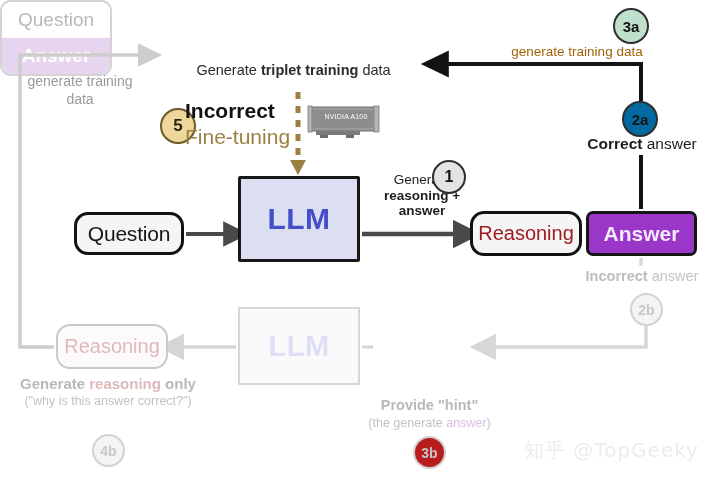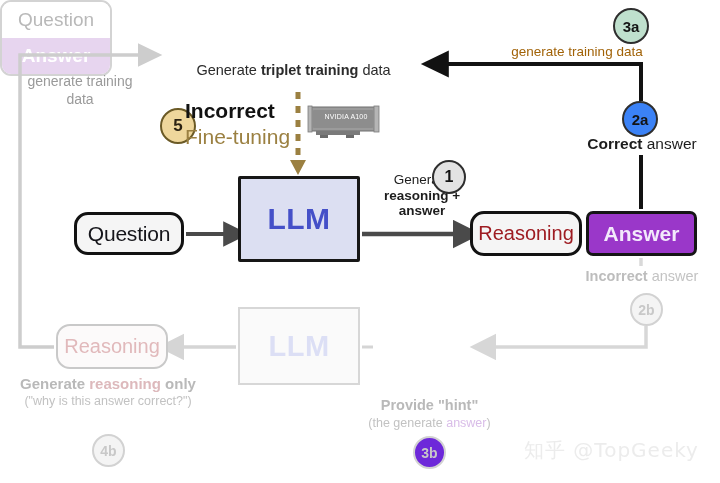--- a/index.html
+++ b/index.html
@@ -122,25 +122,25 @@
   }
   #lbl-incorrect b{font-weight:bold;color:#bdbdbd;}
 
   
   .badge{
     position:absolute;border-radius:50%;
     display:flex;align-items:center;justify-content:center;
     font-weight:bold;box-sizing:border-box;
   }
   #badge-1{left:432px;top:160px;width:34px;height:34px;border:2.5px solid #2e2e2e;background:#e3e3e3;color:#141414;font-size:16px;}
-  #badge-2a{left:622px;top:101px;width:36px;height:36px;border:2.5px solid #2e2e2e;background:#3b82f6;color:#141414;font-size:15px;}
+  #badge-2a{left:622px;top:101px;width:36px;height:36px;border:2.5px solid #2e2e2e;background:#0369a1;color:#141414;font-size:15px;}
   #badge-3a{left:613px;top:8px;width:36px;height:36px;border:2.5px solid #2e2e2e;background:#bfe0cd;color:#141414;font-size:15px;}
   #badge-5{left:160px;top:108px;width:36px;height:36px;border:2.5px solid #6b5a26;background:#efd79c;color:#2b2212;font-size:17px;}
   #badge-2b{left:630px;top:293px;width:33px;height:33px;border:2.5px solid #d2d2d2;background:#f4f4f4;color:#c8c8c8;font-size:14px;}
-  #badge-3b{left:413px;top:436px;width:33px;height:33px;border:2.5px solid #d2d2d2;background:#6d28d9;color:#c8c8c8;font-size:14px;}
+  #badge-3b{left:413px;top:436px;width:33px;height:33px;border:2.5px solid #d2d2d2;background:#b91c1c;color:#c8c8c8;font-size:14px;}
   #badge-4b{left:92px;top:434px;width:33px;height:33px;border:2.5px solid #d2d2d2;background:#f4f4f4;color:#c8c8c8;font-size:14px;}
 
   
   #gpu{position:absolute;left:306px;top:103px;width:76px;height:40px;}
   #gpu-label{
     position:absolute;left:318px;top:113px;width:56px;text-align:center;
     font-size:7px;color:#ffffff;letter-spacing:0.2px;
   }
 
   

